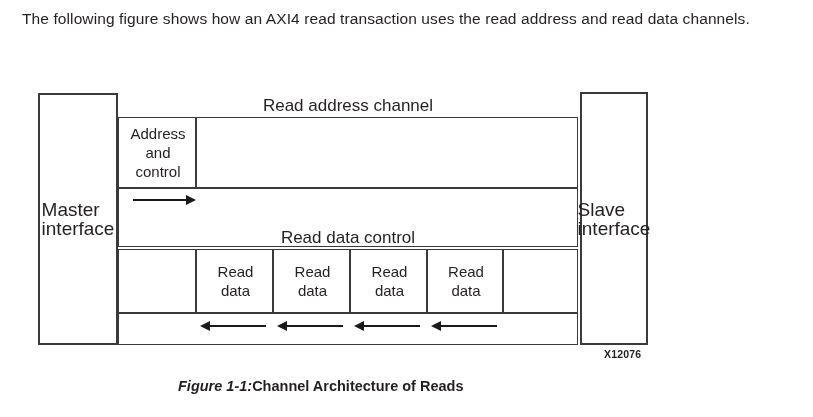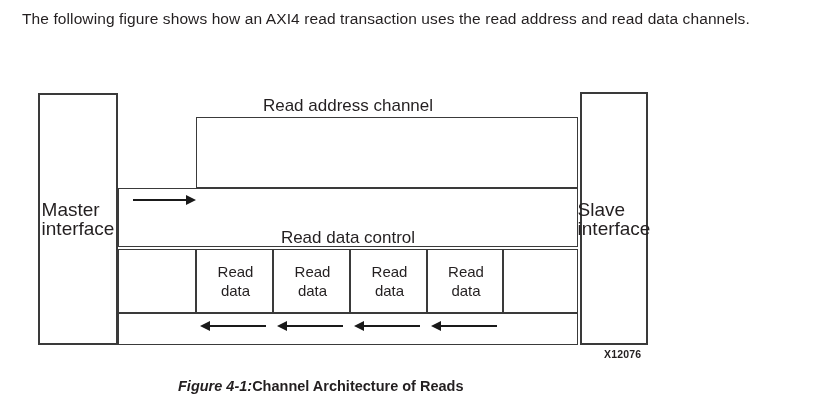--- a/index.html
+++ b/index.html
@@ -142,20 +142,27 @@
 
   <div class="box iface" style="left:580px; top:92px; width:68px; height:253px;">
     <div style="display:flex;flex-direction:column;">
       <span>Slave</span>
       <span>interface</span>
     </div>
   </div>
 
   <div class="chan-label" style="left:118px; top:96px; width:460px;">Read address channel</div>
 
+  <div class="box thin" style="left:118px; top:117px; width:78px; height:71px;">
+    <div class="cell-label" style="left:0; top:6px; width:78px;">
+      <div>Address</div>
+      <div>and</div>
+      <div>control</div>
+    </div>
+  </div>
 
   <div class="box thin" style="left:196px; top:117px; width:382px; height:71px;"></div>
 
   <div class="box thin" style="left:118px; top:188px; width:460px; height:59px;"></div>
   <div class="arrow right" style="left:133px; top:199px; width:54px;"></div>
 
   <div class="chan-label" style="left:118px; top:228px; width:460px;">Read data control</div>
 
   <div class="box thin" style="left:118px; top:249px; width:78px; height:64px;"></div>
 
@@ -193,14 +200,14 @@
 
   <div class="arrow left" style="left:209px; top:325px; width:57px;"></div>
   <div class="arrow left" style="left:286px; top:325px; width:57px;"></div>
   <div class="arrow left" style="left:363px; top:325px; width:57px;"></div>
   <div class="arrow left" style="left:440px; top:325px; width:57px;"></div>
 
   <div id="figure-id">X12076</div>
 </div>
 
 <div id="figure-caption">
-  <span class="cap-num">Figure 4-1:</span><span class="cap-title">Channel Architecture of Reads</span>
+  <span class="cap-num">Figure 1-1:</span><span class="cap-title">Channel Architecture of Reads</span>
 </div>
 
 </body></html>

